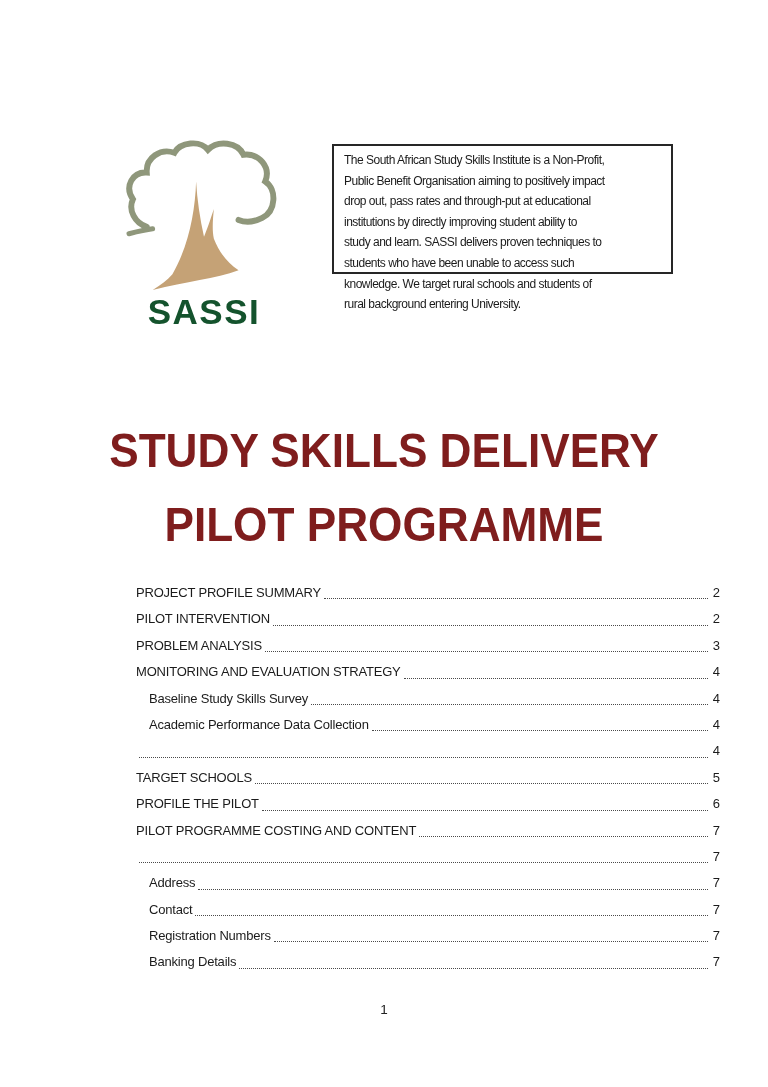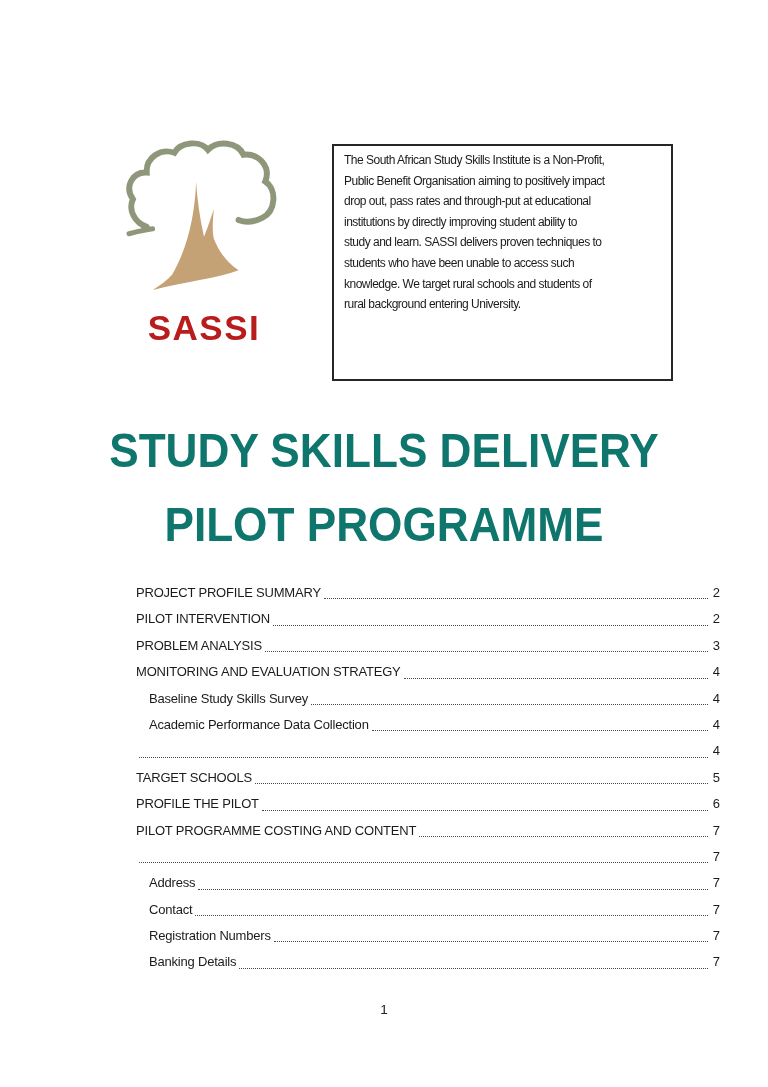--- a/index.html
+++ b/index.html
@@ -5,34 +5,34 @@
   html,body{margin:0;padding:0;background:#ffffff;}
   .page{
     position:relative;width:768px;height:1087px;background:#ffffff;
     font-family:"Liberation Sans",sans-serif;color:#1b1b1b;overflow:hidden;
   }
   
   .logo{position:absolute;left:120px;top:136px;width:168px;text-align:center;}
   .logo svg{display:block;margin:0 auto;}
   .wordmark{
     font-size:35px;font-weight:bold;letter-spacing:1.5px;line-height:1;
-    color:#b91c1c;margin-top:18px;
+    color:#14532d;margin-top:2px;
   }
   
   .infobox{
-    position:absolute;left:332px;top:144px;width:341px;height:237px;
+    position:absolute;left:332px;top:144px;width:341px;height:130px;
     box-sizing:border-box;border:2px solid #262626;padding:4px 5px 0 10px;
   }
   .infobox-text{
     font-size:12px;line-height:20.6px;letter-spacing:-0.5px;
     white-space:pre-line;color:#1b1b1b;
   }
   
   .title{position:absolute;left:0;top:414px;width:768px;text-align:center;
-    font-weight:bold;color:#0f766e;}
+    font-weight:bold;color:#7f1d1d;}
   .title-line{font-size:48px;line-height:74px;white-space:nowrap;
     transform:scaleX(0.92);transform-origin:50% 50%;}
   
   .toc{position:absolute;left:92px;top:580px;width:584px;margin-left:44px;}
   .toc-row{display:flex;align-items:baseline;height:26.4px;font-size:13px;}
   .toc-row.level2{padding-left:13px;align-items:center;}
   .toc-label{white-space:nowrap;line-height:26.4px;letter-spacing:-0.2px;}
   .toc-dots{
     flex:1;min-width:16px;align-self:flex-end;
     margin:0 2px 7px 3px;border-bottom:1.9px dotted #4a4a4a;

